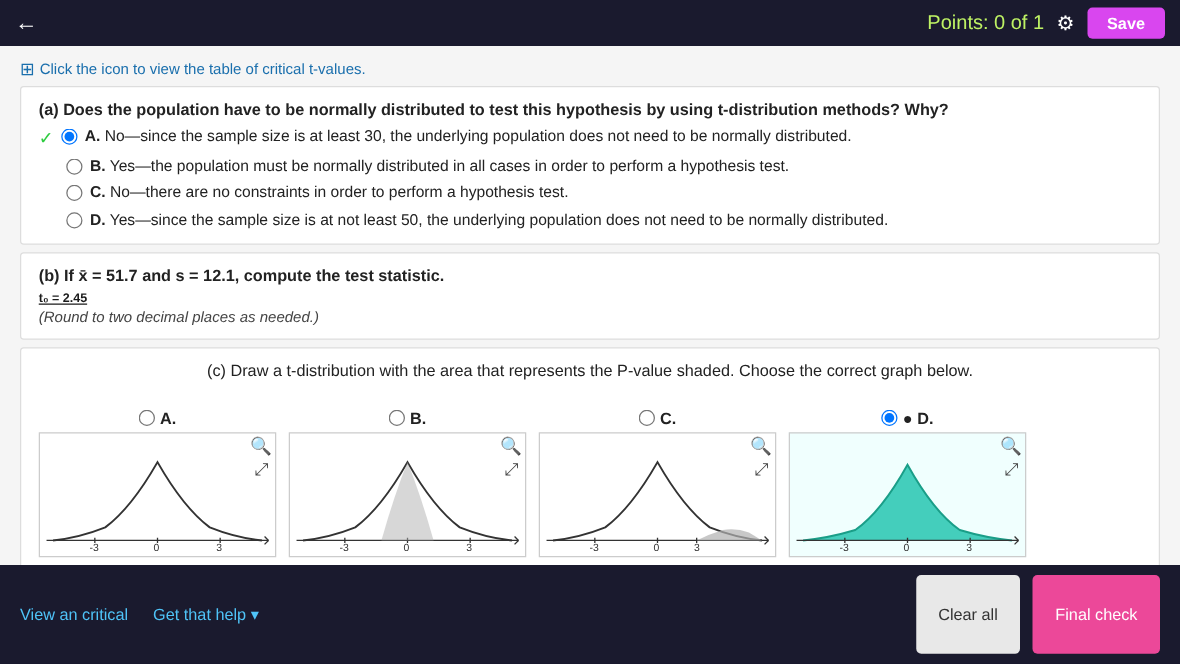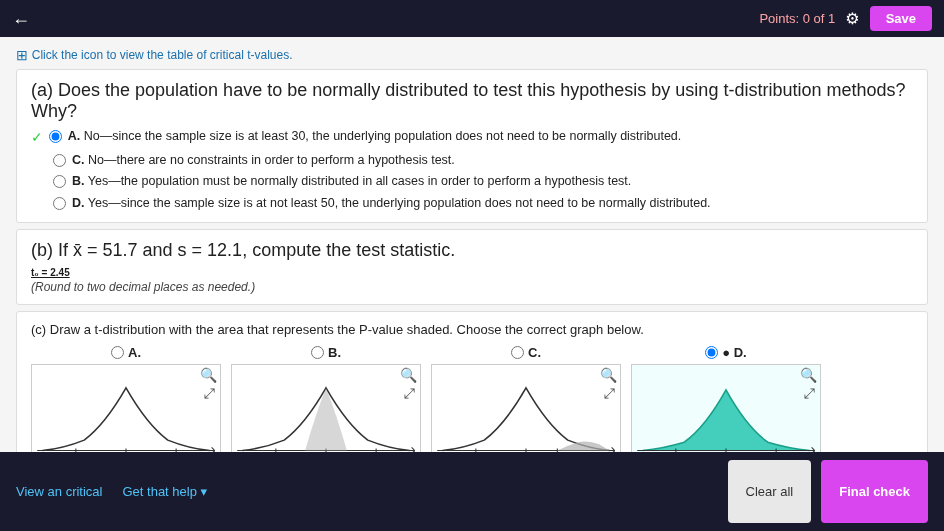--- a/index.html
+++ b/index.html
@@ -29,22 +29,22 @@
       gap: 8px;
       color: white;
       font-size: 13px;
     }
     .top-bar-right {
       display: flex;
       align-items: center;
       gap: 10px;
     }
     .points-label {
-      color: #fca5a5;
-      font-size: 13px;
+      color: #bef264;
+      font-size: 16px;
     }
     .gear-icon-btn {
       background: none;
       border: none;
       color: white;
       cursor: pointer;
       font-size: 16px;
     }
     .save-btn {
       background: #d946ef;
@@ -78,22 +78,22 @@
       align-items: center;
       gap: 4px;
     }
     .section {
       background: #fff;
       border: 1px solid #ddd;
       border-radius: 3px;
       padding: 10px 14px;
     }
     .section-title {
-      font-weight: normal;
-      font-size: 18px;
+      font-weight: bold;
+      font-size: 13px;
       margin-bottom: 6px;
     }
     .radio-group {
       display: flex;
       flex-direction: column;
       gap: 4px;
       margin-top: 4px;
     }
     .radio-item {
       display: flex;
@@ -125,21 +125,22 @@
       margin-top: 2px;
     }
     .graph-section {
       background: #fff;
       border: 1px solid #ddd;
       border-radius: 3px;
       padding: 10px 14px;
     }
     .graph-title {
       font-size: 13px;
-      margin-bottom: 8px;
+      margin-bottom: 23px;
+      text-align: center;
     }
     .graph-options {
       display: flex;
       gap: 10px;
       align-items: flex-start;
     }
     .graph-option {
       display: flex;
       flex-direction: column;
       align-items: center;
@@ -210,28 +211,28 @@
     .clear-btn {
       background: #e8e8e8;
       color: #333;
       border: none;
       padding: 24px 18px;
       border-radius: 4px;
       cursor: pointer;
       font-size: 13px;
     }
     .final-btn {
-      background: #d946ef;
+      background: #ec4899;
       color: white;
       border: none;
       padding: 16px 18px;
       border-radius: 4px;
       cursor: pointer;
       font-size: 13px;
-      font-weight: bold;
+      font-weight: normal;
     }
     .checkmark-icon {
       color: #2ecc40;
       font-size: 14px;
     }
   </style>
 </head>
 <body>
 
 <div class="top-bar">
@@ -257,30 +258,30 @@
     <div class="radio-group">
       <div class="radio-item">
         <span class="checkmark-icon">✓</span>
         <input type="radio" name="partA" id="optA" checked="" style="">
         <label for="optA">
           <strong>A.</strong> No—since the sample size is at least 30, the underlying population does not need to be normally distributed.
         </label>
       </div>
       <div class="radio-item">
         <span style="width:16px;display:inline-block"></span>
+        <input type="radio" name="partA" id="optB" style="">
+        <label for="optB">
+          <strong>B.</strong> Yes—the population must be normally distributed in all cases in order to perform a hypothesis test.
+        </label>
+      </div>
+      <div class="radio-item">
+        <span style="width:16px;display:inline-block"></span>
         <input type="radio" name="partA" id="optC" style="">
         <label for="optC">
           <strong>C.</strong> No—there are no constraints in order to perform a hypothesis test.
-        </label>
-      </div>
-      <div class="radio-item">
-        <span style="width:16px;display:inline-block"></span>
-        <input type="radio" name="partA" id="optB" style="">
-        <label for="optB">
-          <strong>B.</strong> Yes—the population must be normally distributed in all cases in order to perform a hypothesis test.
         </label>
       </div>
       <div class="radio-item">
         <span style="width:16px;display:inline-block"></span>
         <input type="radio" name="partA" id="optD" style="">
         <label for="optD">
           <strong>D.</strong> Yes—since the sample size is at not least 50, the underlying population does not need to be normally distributed.
         </label>
       </div>
     </div>

